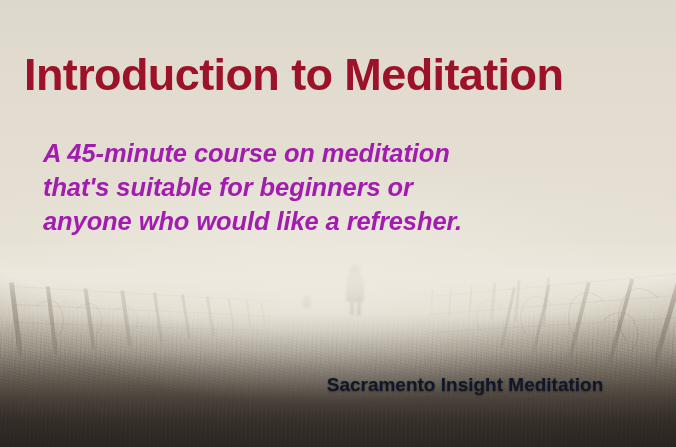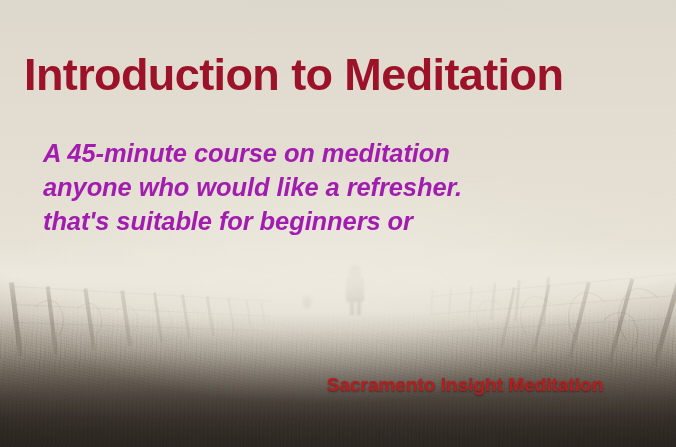--- a/index.html
+++ b/index.html
@@ -167,21 +167,21 @@
   .footer {
     position: absolute;
     left: 290px;
     top: 372px;
     width: 350px;
     text-align: center;
     font-family: "Liberation Sans", sans-serif;
     font-size: 19px;
     font-weight: bold;
     line-height: 25px;
-    color: #b91c1c;
+    color: #0f172a;
     text-shadow: 0 1px 2px rgba(25,20,16,0.55);
   }
   .footer .foot-line { display: block; white-space: nowrap; }
 </style>
 </head>
 <body>
 
 <div id="promo-card">
 
   <div class="layer bg-sky"></div>
@@ -244,22 +244,22 @@
   <div class="layer bg-ground-texture"></div>
   <div class="layer bg-fogveil"></div>
   <div class="layer bg-vignette"></div>
 
   <div class="text-wrap">
 
     <div class="headline">Introduction to Meditation</div>
 
     <div class="subhead">
       <span class="sub-line">A 45-minute course on meditation</span>
+      <span class="sub-line">that's suitable for beginners or</span>
       <span class="sub-line">anyone who would like a refresher.</span>
-      <span class="sub-line">that's suitable for beginners or</span>
     </div>
 
     <div class="footer">
       <span class="foot-line">Sacramento Insight Meditation</span>
     </div>
 
   </div>
 </div>
 
 </body></html>

